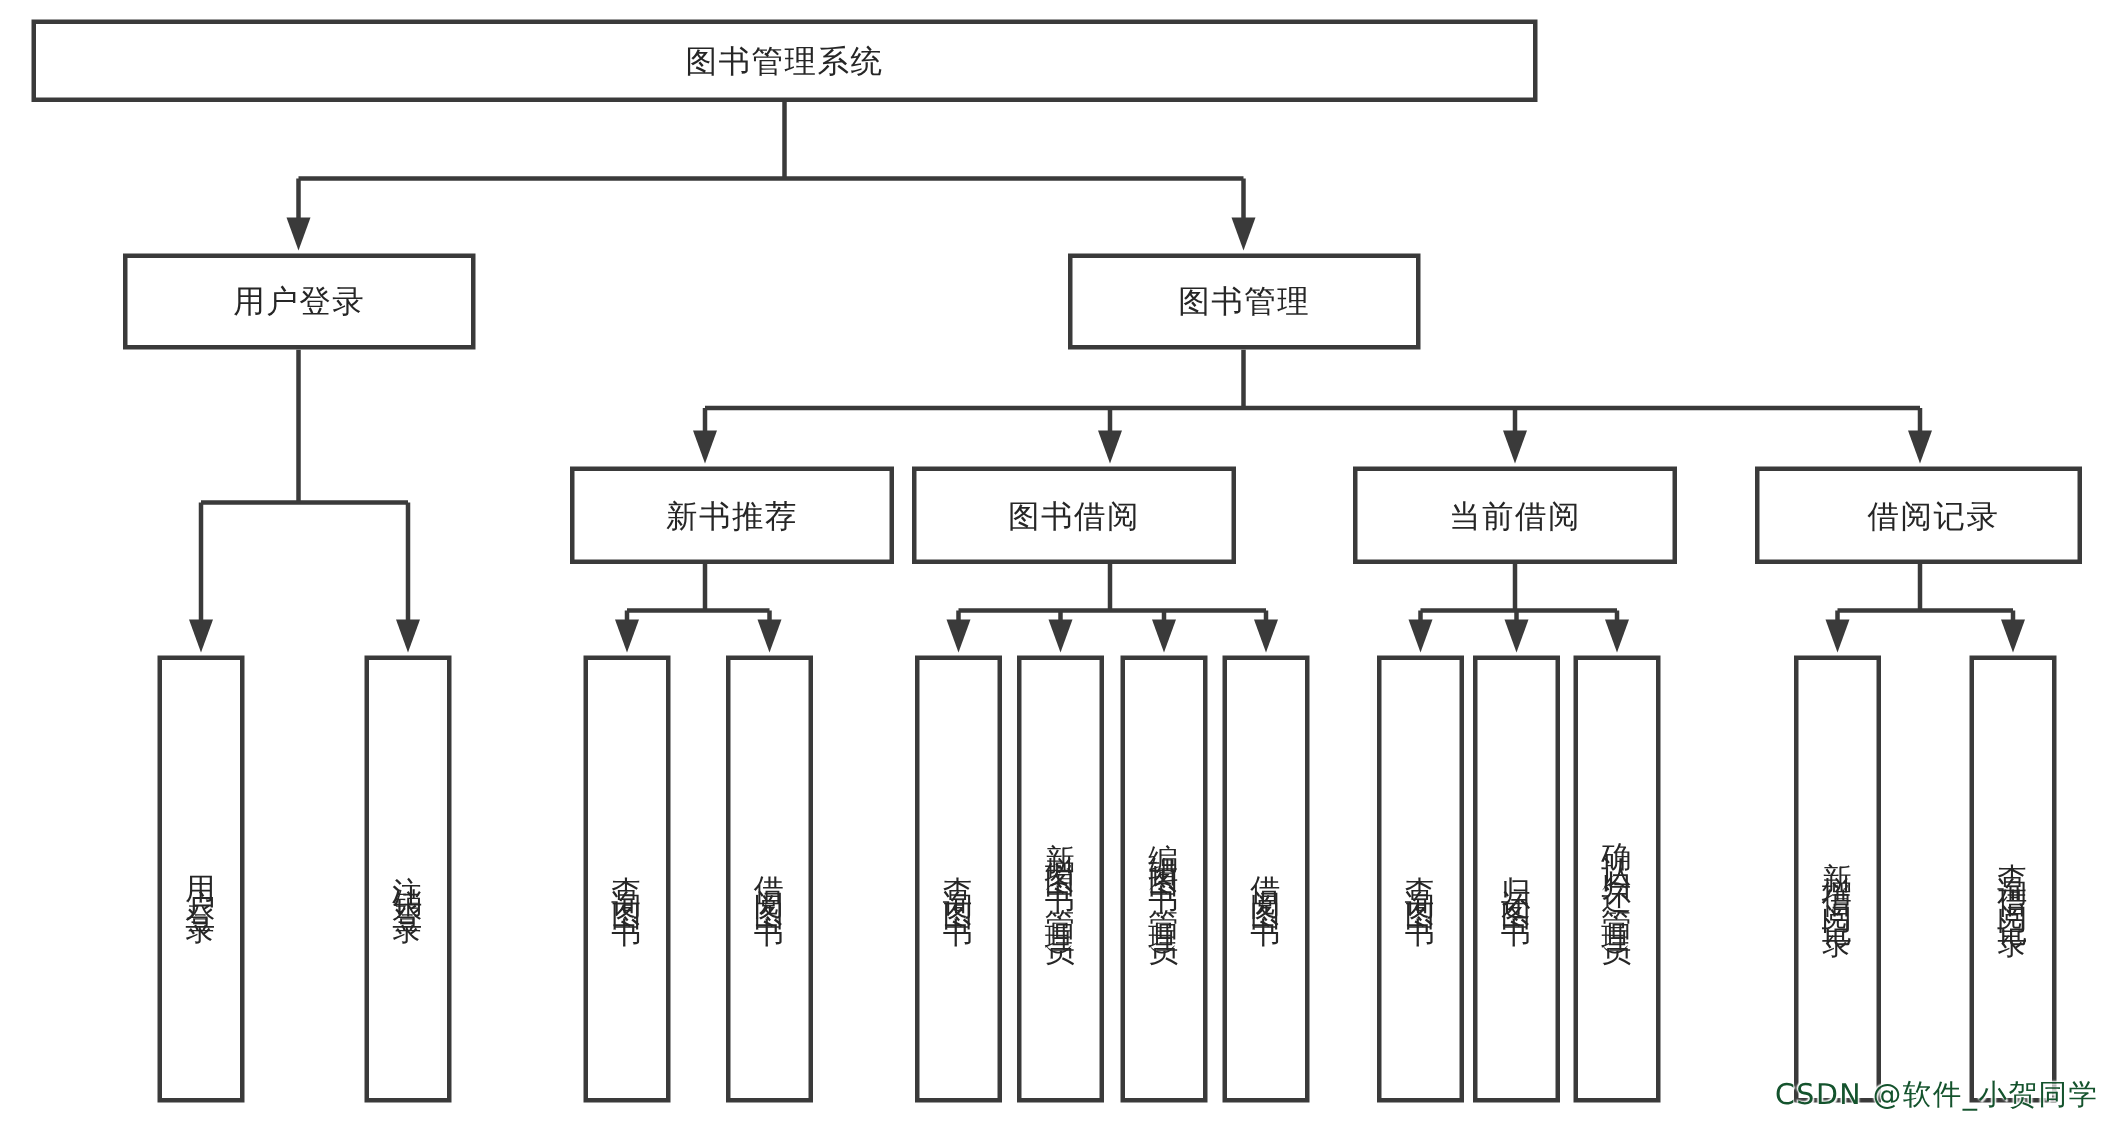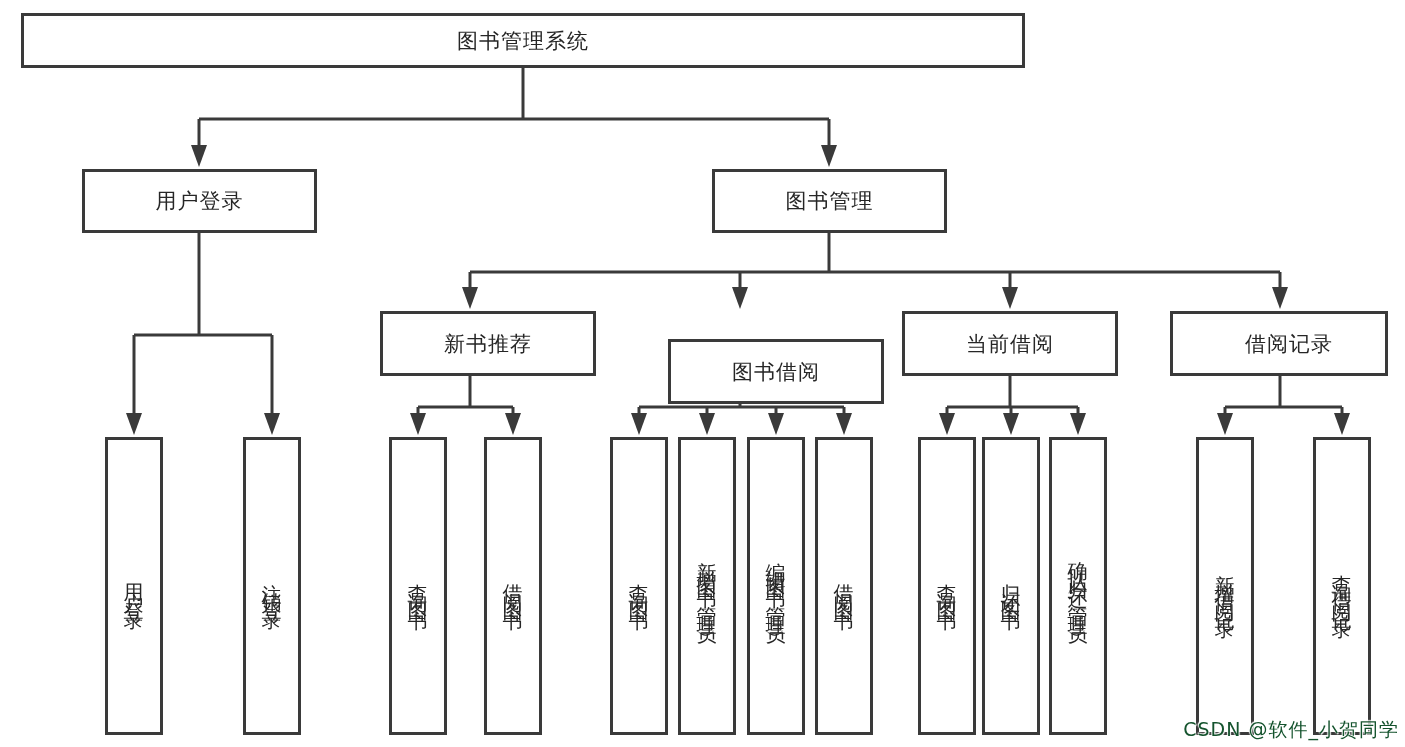--- a/index.html
+++ b/index.html
@@ -140,21 +140,21 @@
   <div class="node hnode" style="left:82px; top:169px; width:235px; height:64px;">
     <span>用户登录</span>
   </div>
   <div class="node hnode" style="left:712px; top:169px; width:235px; height:64px;">
     <span>图书管理</span>
   </div>
 
   <div class="node hnode" style="left:362px; top:311px; width:216px; height:65px;margin-left:18px;">
     <span>新书推荐</span>
   </div>
-  <div class="node hnode" style="left:668px; top:311px; width:216px; height:65px;margin-top:28px;">
+  <div class="node hnode" style="left:608px; top:311px; width:216px; height:65px;">
     <span>图书借阅</span>
   </div>
   <div class="node hnode" style="left:902px; top:311px; width:216px; height:65px;">
     <span>当前借阅</span>
   </div>
   <div class="node hnode" style="left:1170px; top:311px; width:218px; height:65px;padding-left:20px;">
     <span>借阅记录</span>
   </div>
 
   <div class="node vnode" style="left:105px;">

